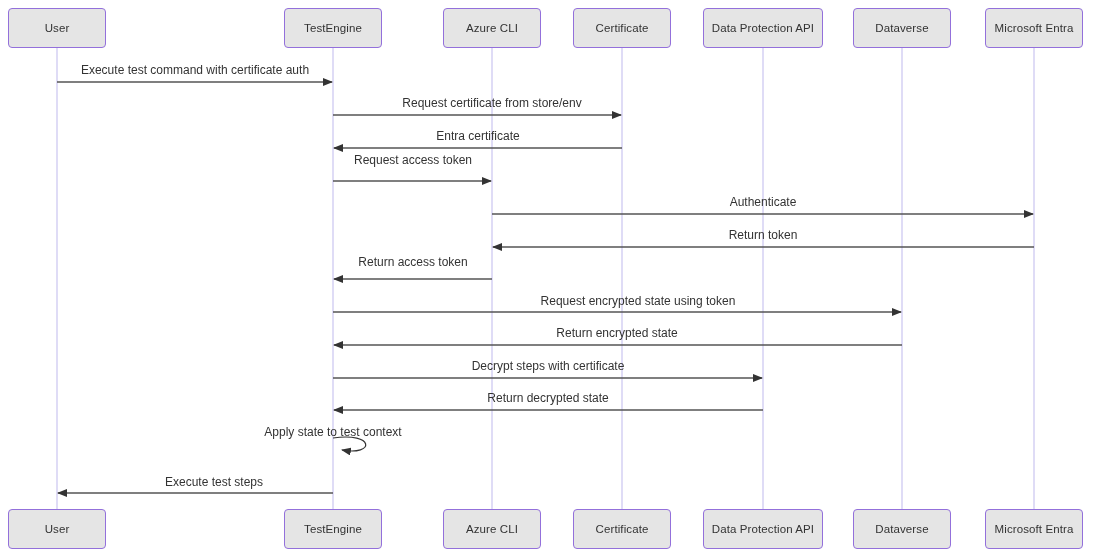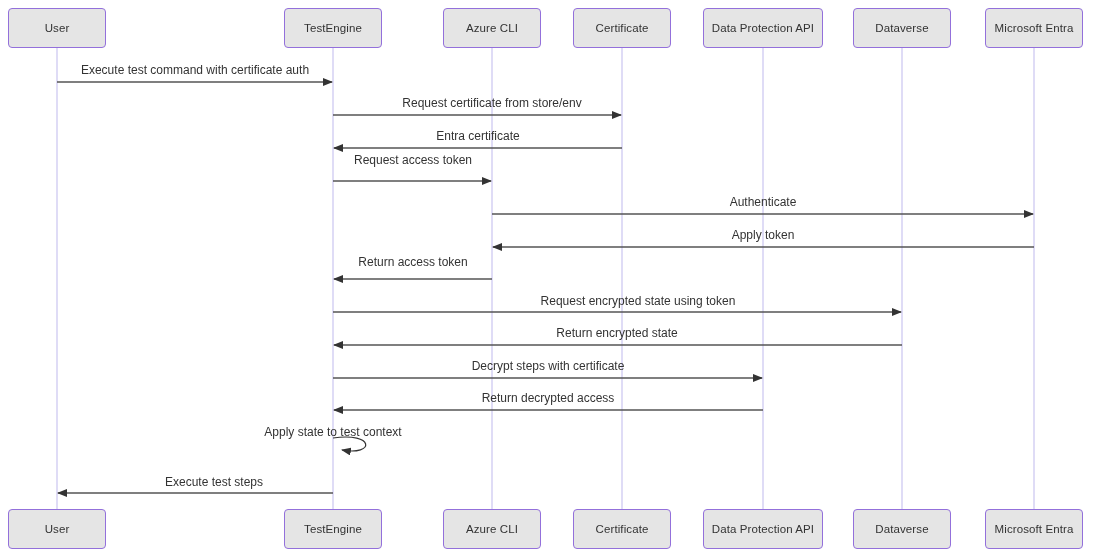--- a/index.html
+++ b/index.html
@@ -93,22 +93,22 @@
       <div class="actor-box" style="left: 853px; top: 509px; width: 98px;">Dataverse</div>
       <div class="actor-box" style="left: 985px; top: 8px; width: 98px;">Microsoft Entra</div>
       <div class="actor-box" style="left: 985px; top: 509px; width: 98px;">Microsoft Entra</div>
     </div>
   <div id="labels">
       <div class="msg-label" style="left: 195px; top: 63px;">Execute test command with certificate auth</div>
       <div class="msg-label" style="left: 478px; top: 96px; margin-left: 14px;">Request certificate from store/env</div>
       <div class="msg-label" style="left: 478px; top: 129px;">Entra certificate</div>
       <div class="msg-label" style="left: 413px; top: 153px;">Request access token</div>
       <div class="msg-label" style="left: 763px; top: 195px;">Authenticate</div>
-      <div class="msg-label" style="left: 763px; top: 228px;">Apply token</div>
+      <div class="msg-label" style="left: 763px; top: 228px;">Return token</div>
       <div class="msg-label" style="left: 413px; top: 255px;">Return access token</div>
       <div class="msg-label" style="left: 638px; top: 294px;">Request encrypted state using token</div>
       <div class="msg-label" style="left: 617px; top: 326px;">Return encrypted state</div>
       <div class="msg-label" style="left: 548px; top: 359px;">Decrypt steps with certificate</div>
-      <div class="msg-label" style="left: 548px; top: 391px;">Return decrypted access</div>
+      <div class="msg-label" style="left: 548px; top: 391px;">Return decrypted state</div>
       <div class="msg-label" style="left: 333px; top: 425px;">Apply state to test context</div>
       <div class="msg-label" style="left: 195px; top: 475px; margin-left: 19px;">Execute test steps</div>
     </div>
 </div>
 
 </body></html>

